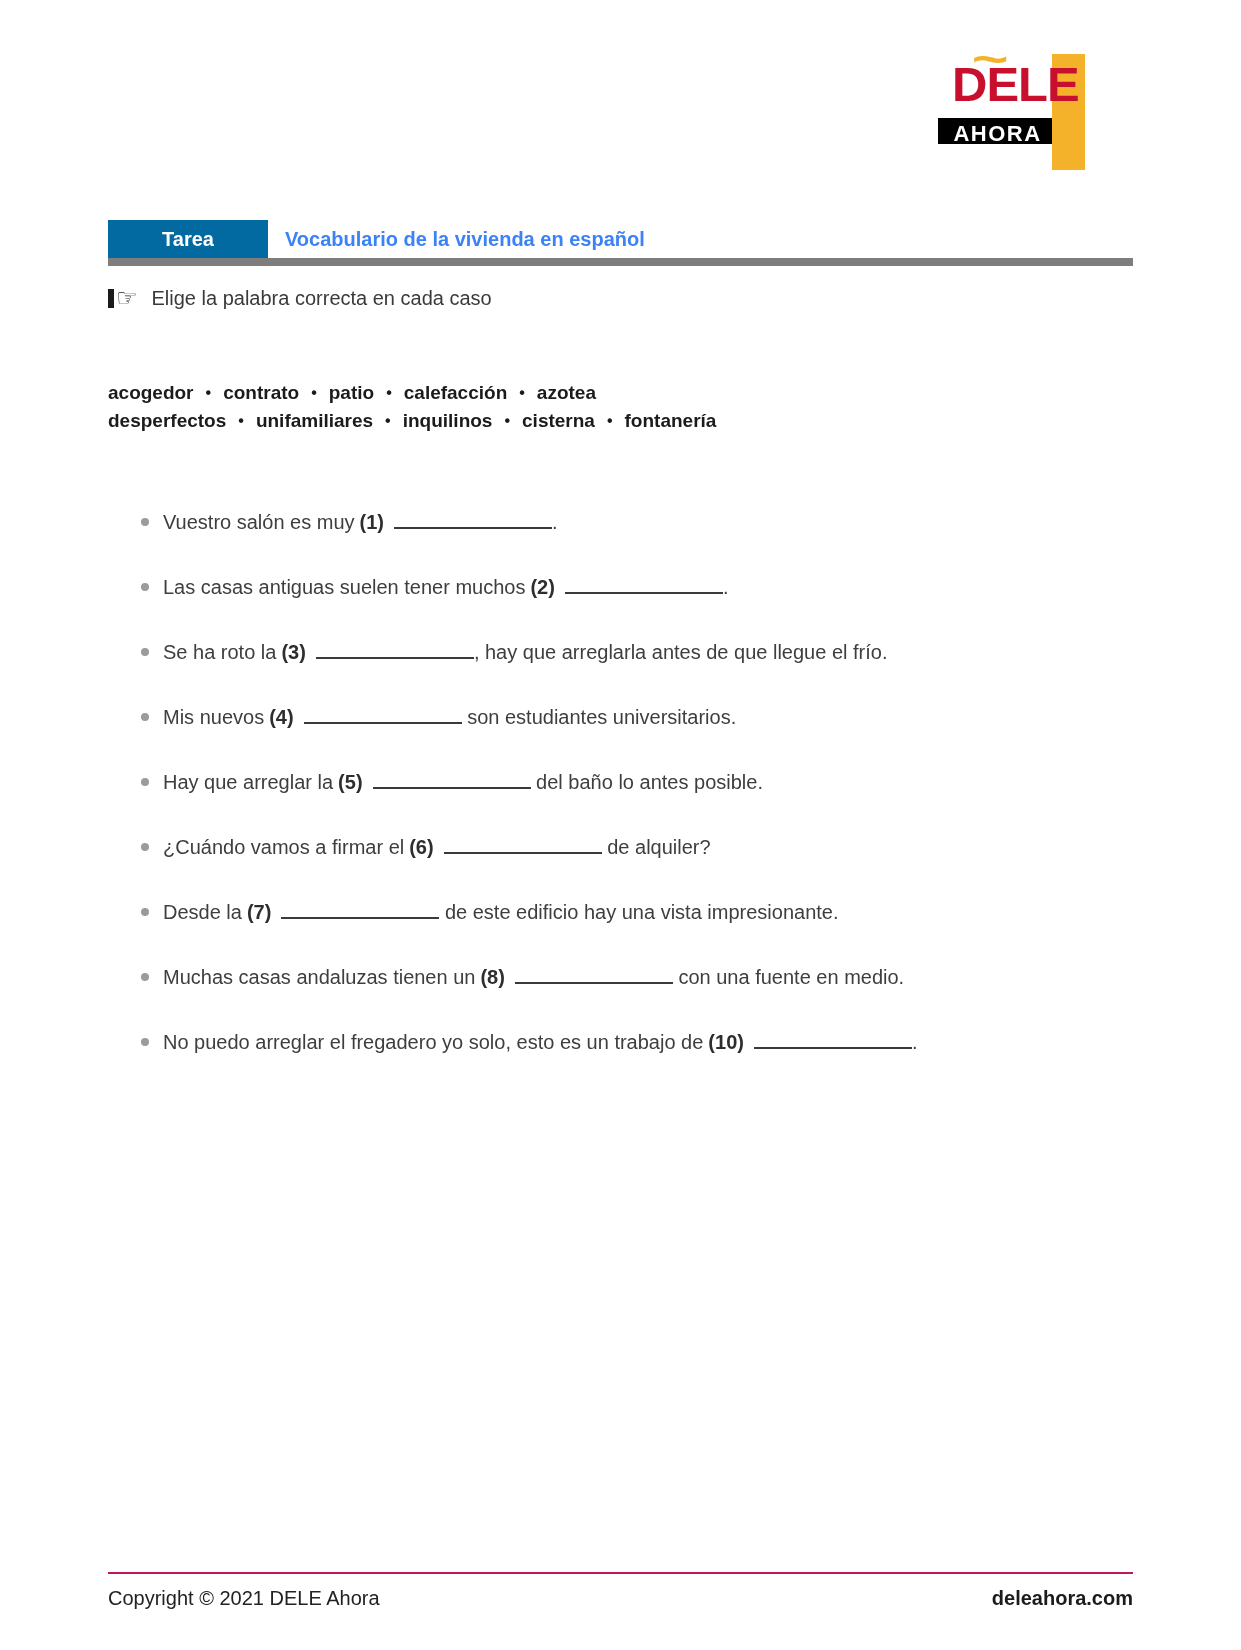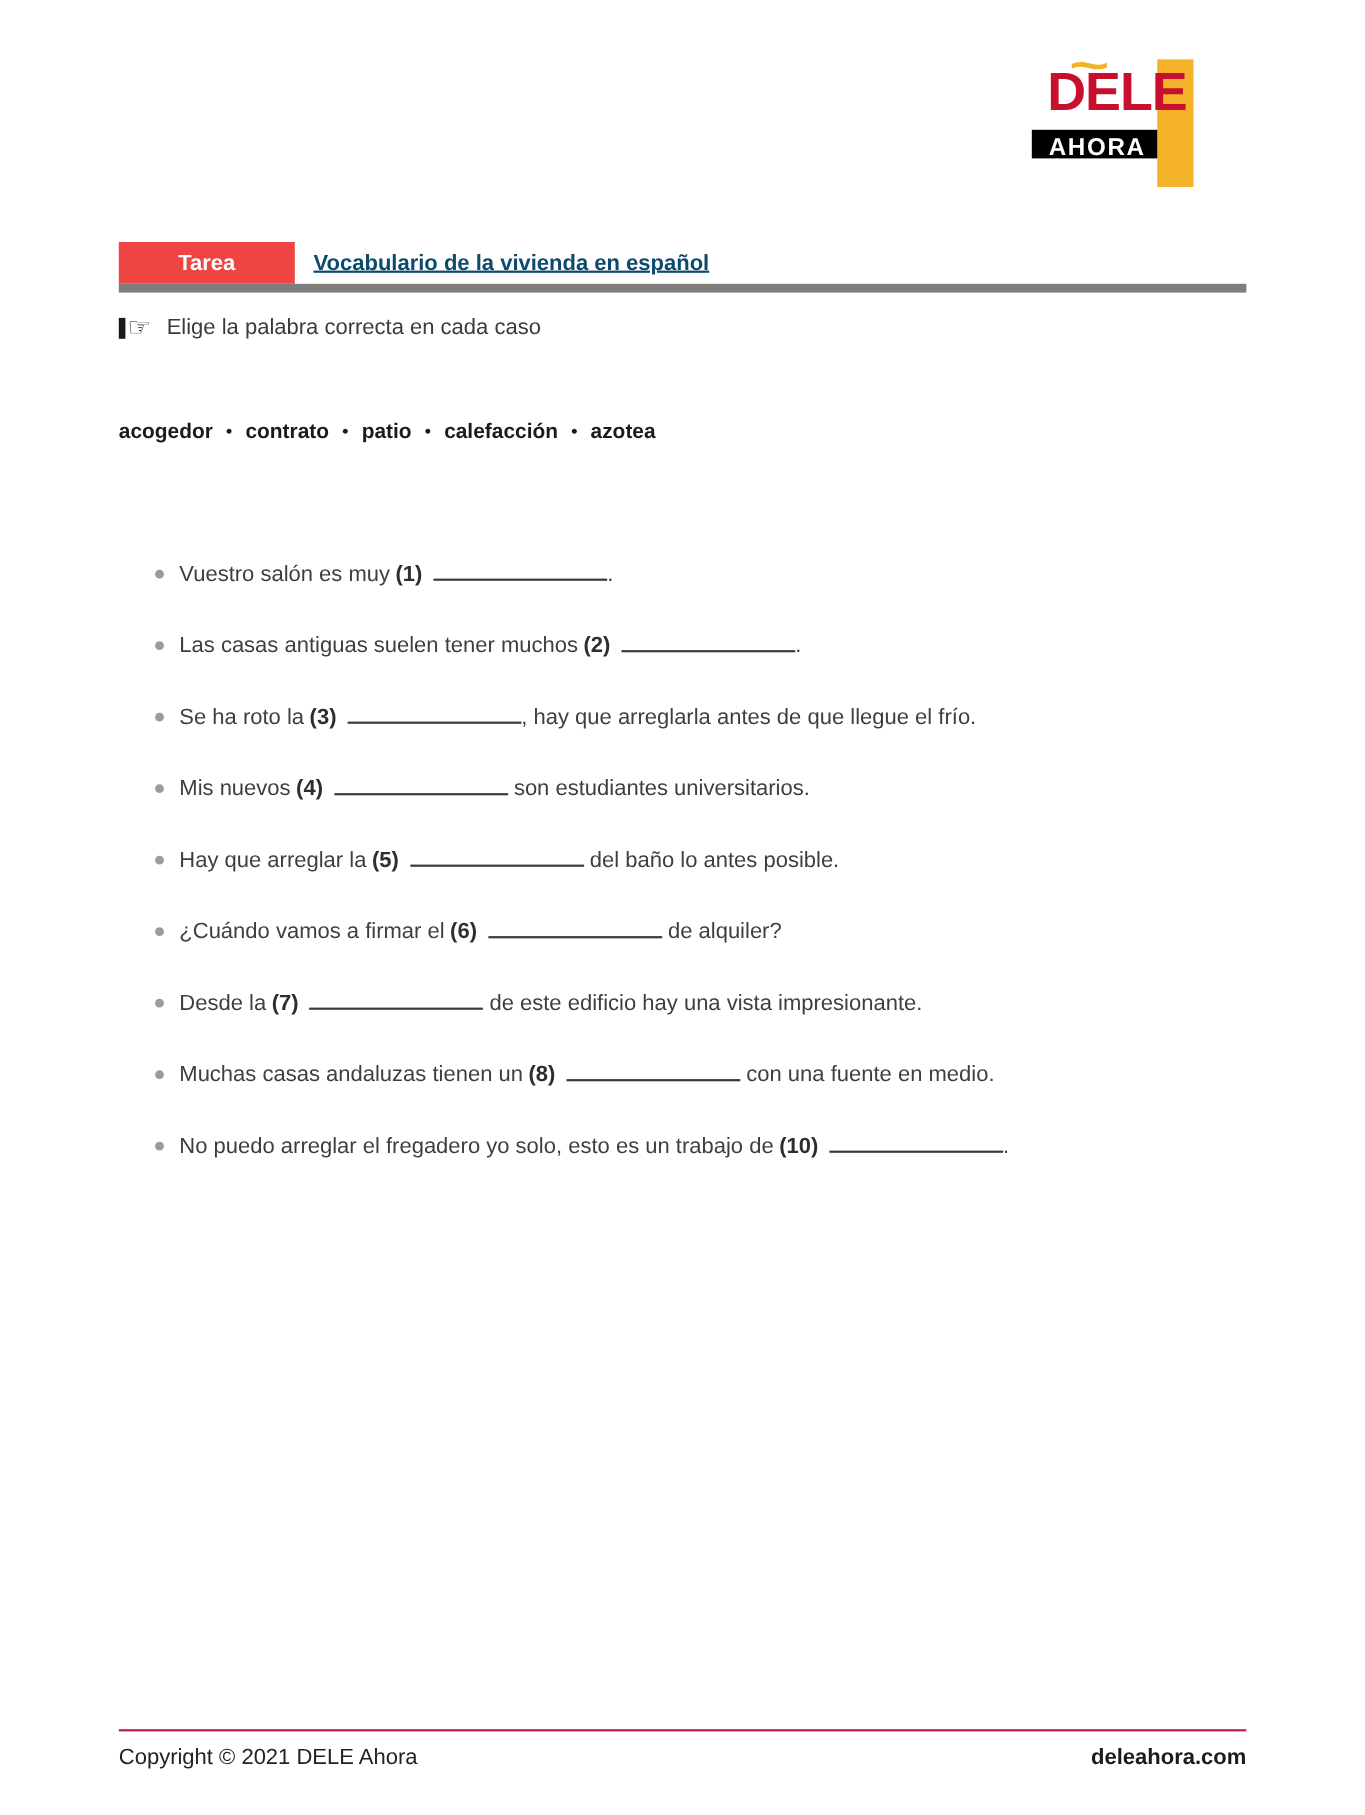--- a/index.html
+++ b/index.html
@@ -34,28 +34,27 @@
     position: absolute; left: 0; top: 64px; width: 119px; height: 26px;
     background: #000000; color: #ffffff; z-index: 0;
     font-size: 22px; font-weight: bold; letter-spacing: 1.5px;
     text-align: center; line-height: 31px;
   }
 
   
   .header { position: absolute; left: 108px; top: 204px; width: 1025px; height: 46px; }
   .header .tab {
     position: absolute; left: 0; top: 0; width: 160px; height: 38px;
-    background: #ef4444; color: #ffffff; font-weight: bold; font-size: 20px;
+    background: #0369a1; color: #ffffff; font-weight: bold; font-size: 20px;
     text-align: center; line-height: 38px;
   }
   .header .htitle {
     position: absolute; left: 177px; top: 0; height: 38px;
-    color: #0c4a6e; font-weight: bold; font-size: 20px; line-height: 38px;
+    color: #3b82f6; font-weight: bold; font-size: 20px; line-height: 38px;
     white-space: nowrap;
-    text-decoration: underline;
   }
   .header .hbar {
     position: absolute; left: 0; top: 38px; width: 100%; height: 8px;
     background: #7D7D7D;
   }
 
   
   .instruction {
     position: absolute; left: 108px; top: 270px; width: 1025px;
     display: flex; align-items: center; font-size: 20px; color: #3A3A3A;
@@ -120,20 +119,21 @@
   <div class="instruction">
     <span class="icon">
       <span class="ibar"></span>
       <span class="hand">☞</span>
     </span>
     <span>Elige la palabra correcta en cada caso</span>
   </div>
 
   <div class="wordbank">
     <div><span>acogedor</span><span class="sep">•</span><span>contrato</span><span class="sep">•</span><span>patio</span><span class="sep">•</span><span>calefacción</span><span class="sep">•</span><span>azotea</span></div>
+    <div><span>desperfectos</span><span class="sep">•</span><span>unifamiliares</span><span class="sep">•</span><span>inquilinos</span><span class="sep">•</span><span>cisterna</span><span class="sep">•</span><span>fontanería</span></div>
   </div>
 
   <div class="items">
     <div class="item">
       <span class="dot"></span>
       <span>Vuestro salón es muy</span><b class="num">(1)</b><span class="blank"></span><span>.</span>
     </div>
 
     <div class="item">
       <span class="dot"></span>

